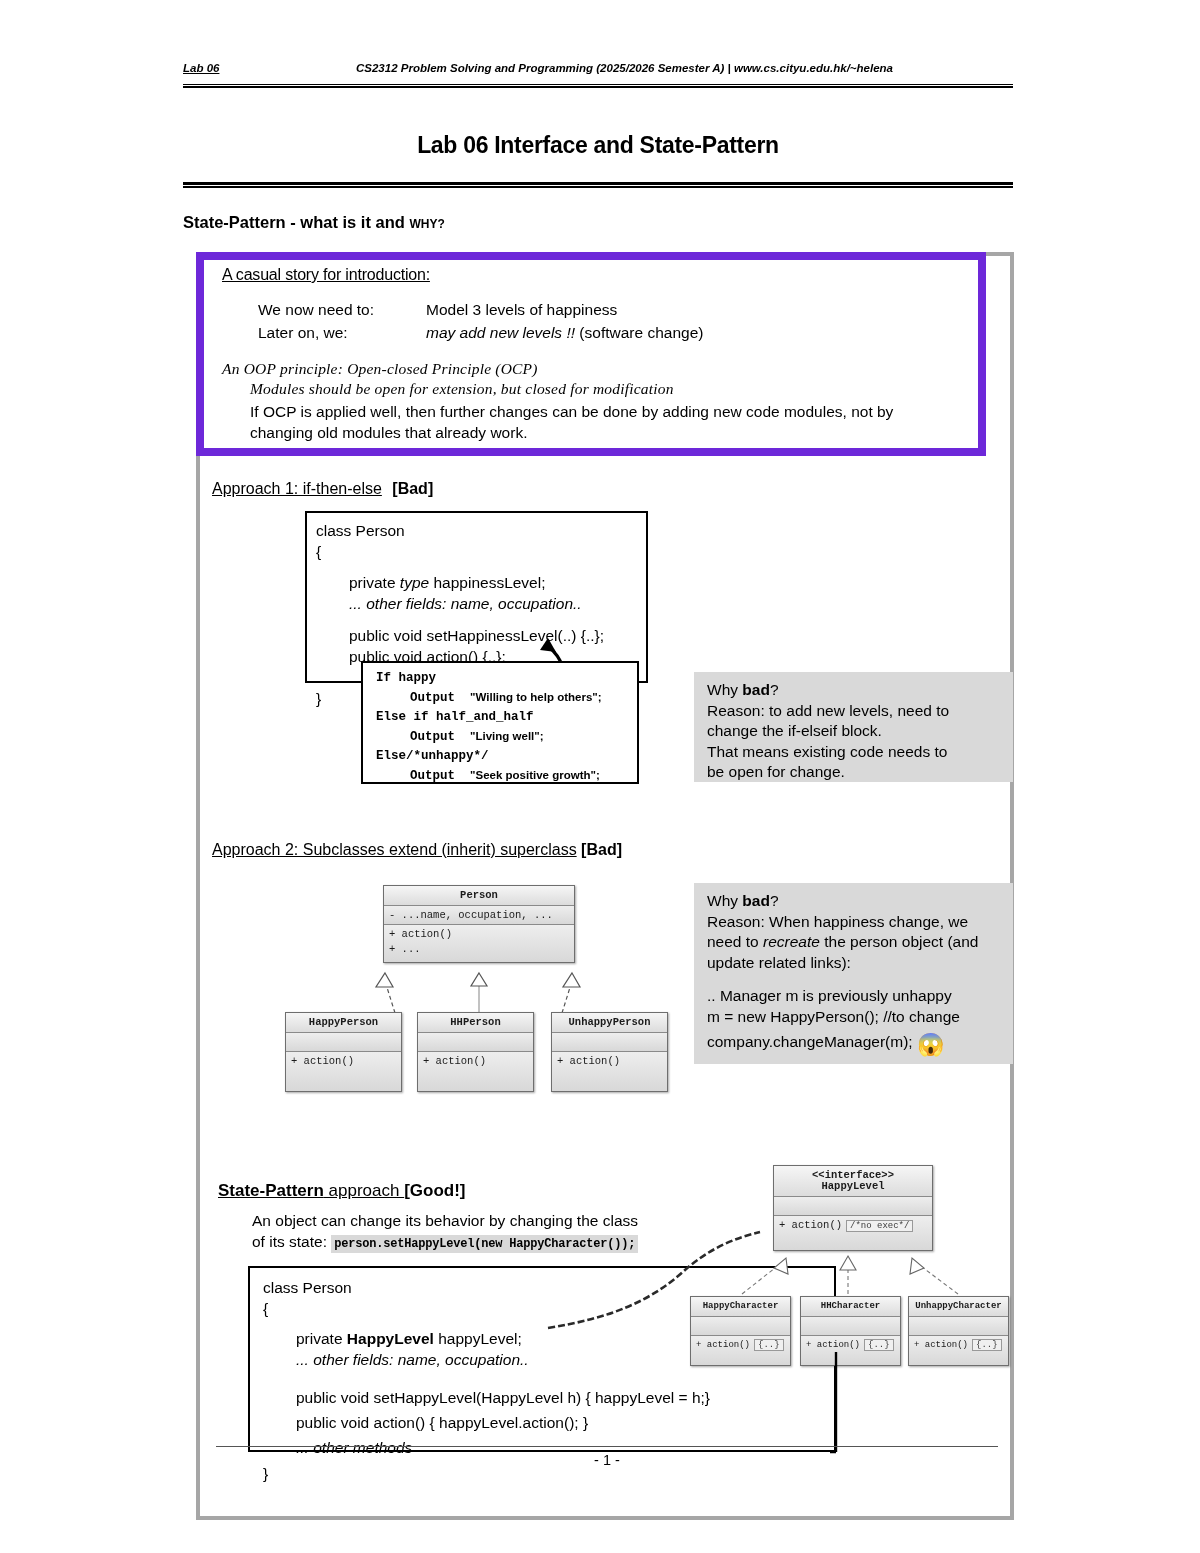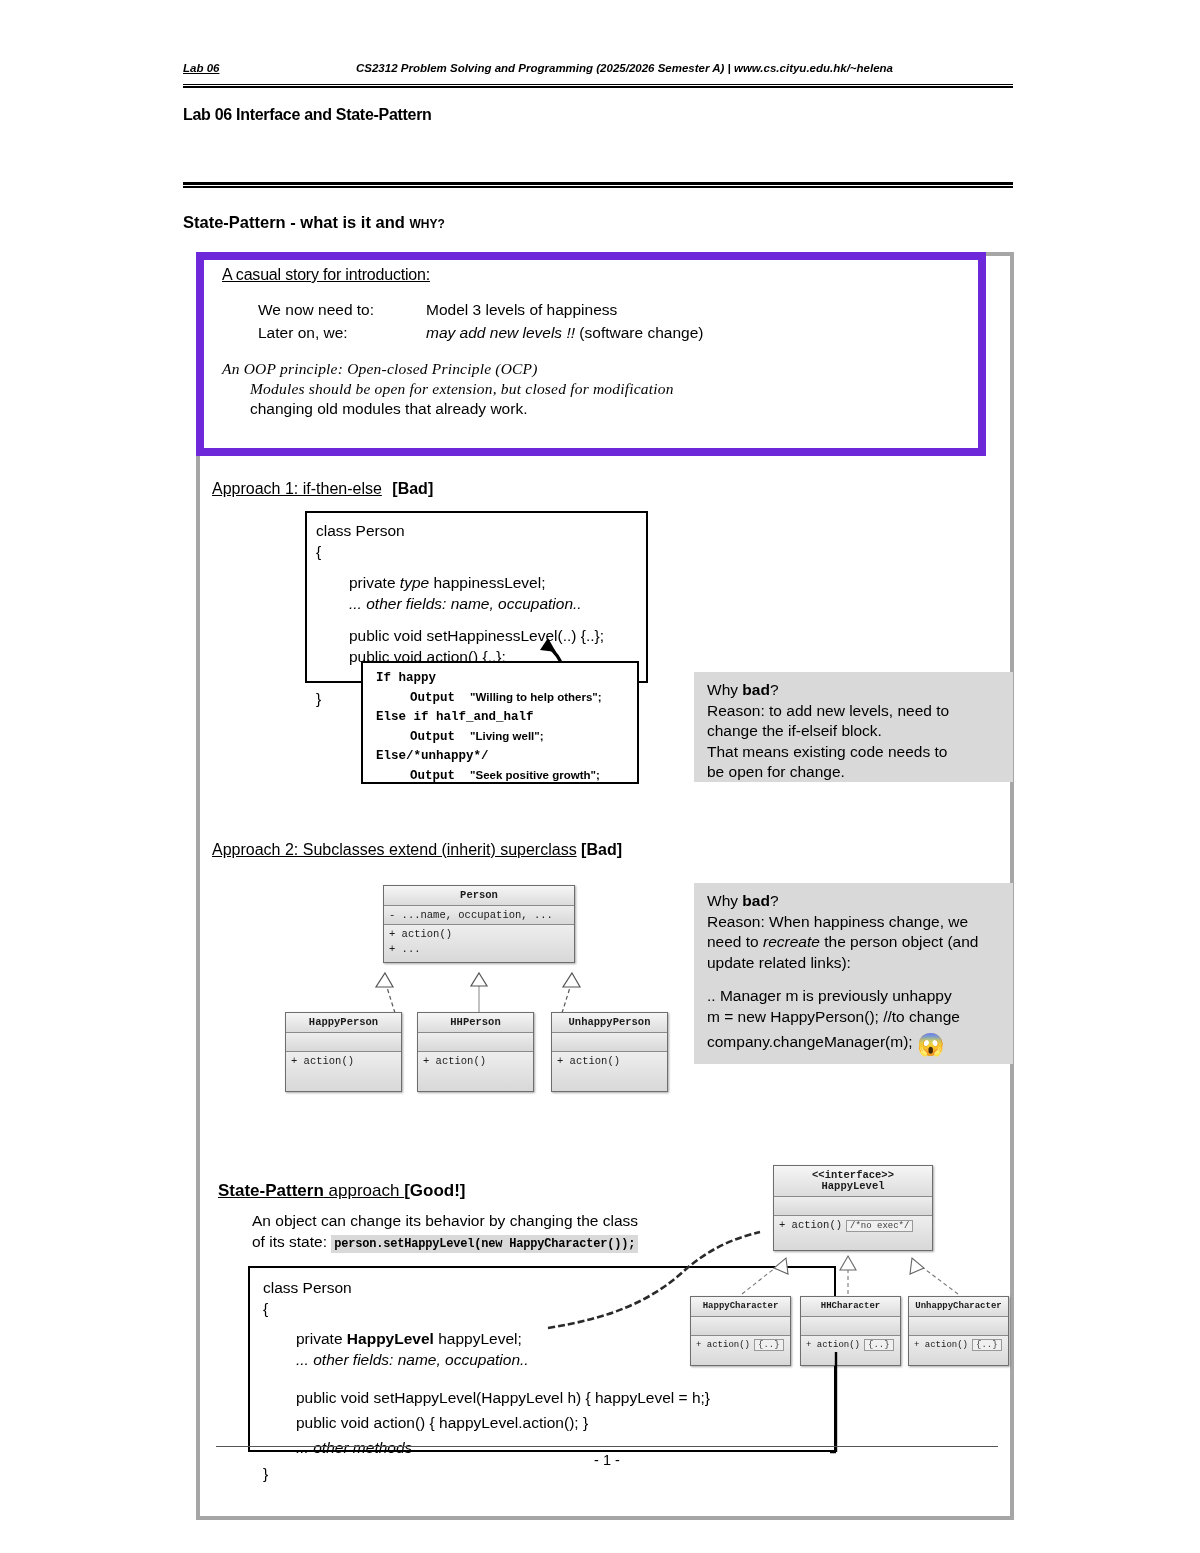--- a/index.html
+++ b/index.html
@@ -23,22 +23,22 @@
   }
   .hdr-lab { position: absolute; left: 0; top: 0; text-decoration: underline; }
   .hdr-course { position: absolute; left: 173px; top: 0; white-space: nowrap; }
   .hdr-rule {
     position: absolute; left: 183px; top: 84px; width: 830px;
     height: 4px; border-top: 1px solid #000; border-bottom: 2px solid #000;
   }
 
   
   .doc-title {
-    position: absolute; left: 183px; top: 106px; width: 830px;
-    text-align: left; font-size: 16px; font-weight: bold; letter-spacing: -0.3px;
+    position: absolute; left: 183px; top: 132px; width: 830px;
+    text-align: center; font-size: 23px; font-weight: bold; letter-spacing: -0.3px;
   }
   .title-rule {
     position: absolute; left: 183px; top: 182px; width: 830px;
     height: 6px; border-top: 3px solid #000; border-bottom: 2px solid #000;
   }
 
   
   .sec-h {
     position: absolute; left: 183px; top: 213px;
     font-size: 16.5px; font-weight: bold; white-space: nowrap;
@@ -199,20 +199,21 @@
           <span class="story-lbl">We now need to:</span>
           <span>Model 3 levels of happiness</span>
         </div>
         <div class="story-row">
           <span class="story-lbl">Later on, we:</span>
           <span><span class="ital">may add new levels !!</span><span> (software change)</span></span>
         </div>
       </div>
       <div class="oop">An OOP principle:  Open-closed Principle (OCP)</div>
       <div class="oop oop-2" style="margin-top:2px">Modules should be open for extension,  but closed for modification</div>
+      <div class="oop-3" style="margin-top:3px">If OCP is applied well, then further changes can be done by adding new code modules, not by</div>
       <div class="oop-3">changing old modules that already work.</div>
     </div>
   </div>
 
   <div class="sub-h" style="left:212px; top:480px;">
     <span class="u">Approach 1: if-then-else</span>
     <span class="b" style="margin-left:6px">[Bad]</span>
   </div>
 
   <div class="code-box" id="code1">

